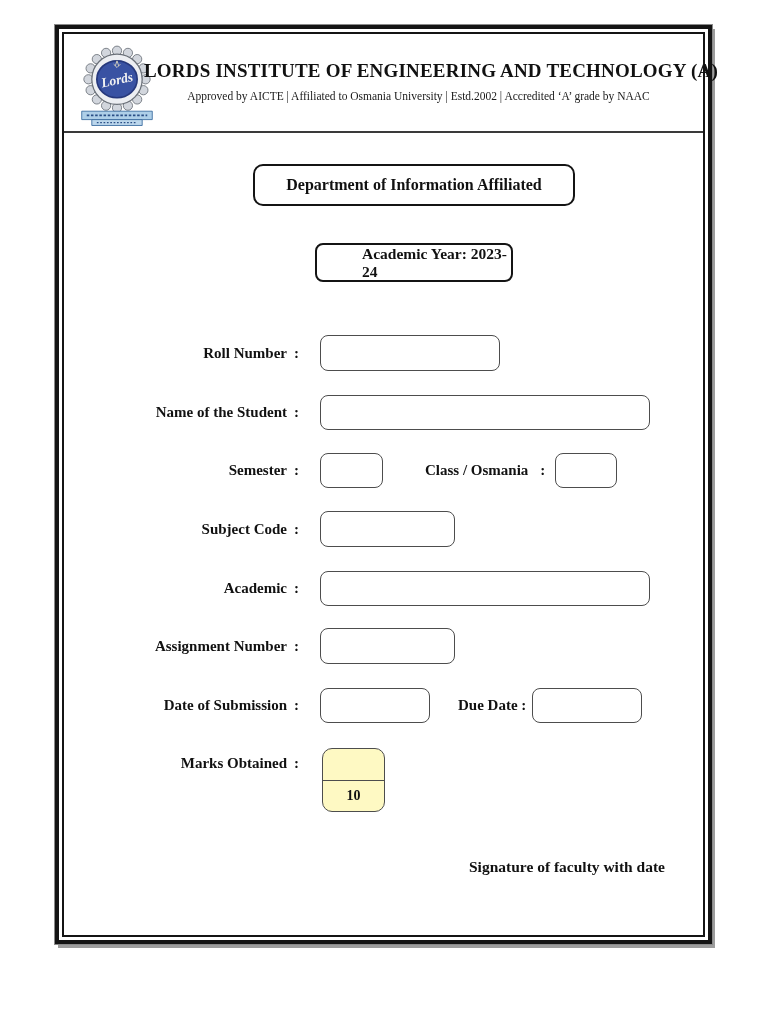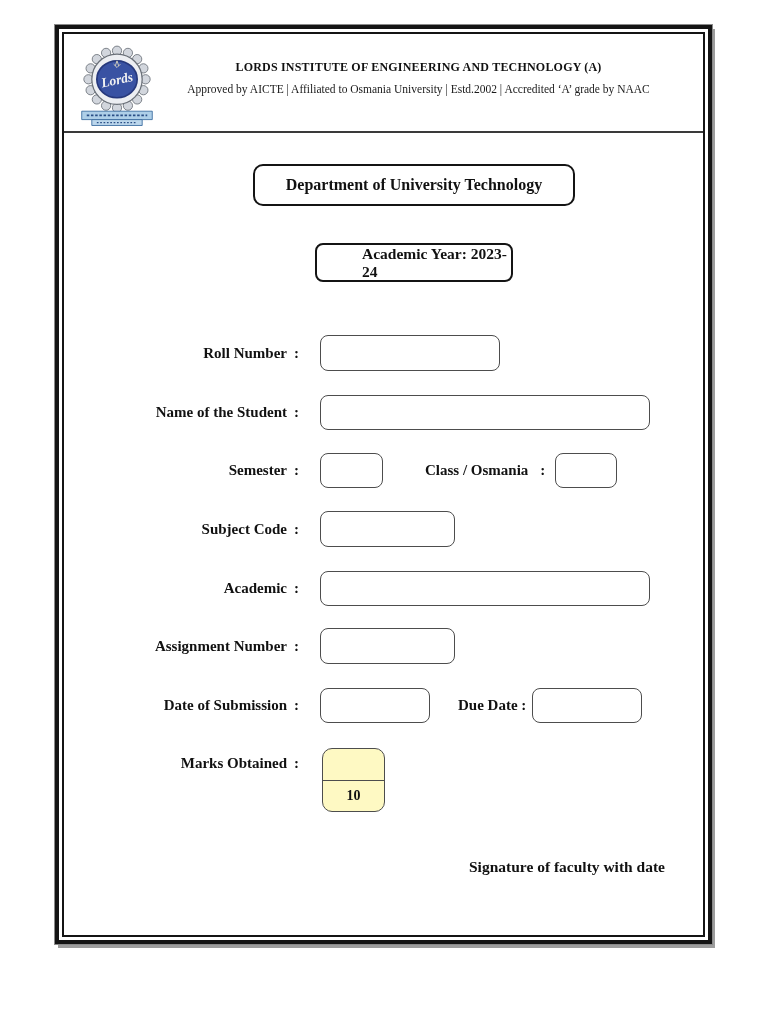--- a/index.html
+++ b/index.html
@@ -5,21 +5,21 @@
   html,body{margin:0;padding:0;width:768px;height:1024px;background:#ffffff;
     font-family:"Liberation Serif","DejaVu Serif",serif;color:#111;}
   .frame{position:absolute;left:55px;top:25px;width:657px;height:919px;
     box-sizing:border-box;border:4px solid #141414;outline:1px solid #8a8a8a;
     box-shadow:3px 4px 0 #9d9d9d;padding:3px;background:#fff;}
   .frame-inner{position:relative;width:100%;height:100%;box-sizing:border-box;
     border:2px solid #141414;}
   
   .logo{position:absolute;left:10px;top:10px;width:86px;height:84px;}
   .header-text{position:absolute;left:80px;right:10px;top:26px;text-align:center;}
-  .inst-title{font-weight:bold;font-size:12px;letter-spacing:.2px;white-space:nowrap;}
+  .inst-title{font-weight:bold;font-size:19px;letter-spacing:.2px;white-space:nowrap;}
   .inst-sub{font-size:11.5px;margin-top:8px;white-space:nowrap;color:#1a1a1a;}
   .header-divider{position:absolute;left:0;right:0;top:97px;border-top:2px solid #3a3a3a;}
   
   .dept-box{position:absolute;left:189px;top:130px;width:322px;height:42px;
     box-sizing:border-box;border:2.5px solid #141414;border-radius:10px;
     display:flex;align-items:center;justify-content:center;
     font-weight:bold;font-size:16px;}
   .year-box{position:absolute;left:251px;top:209px;width:198px;height:39px;
     box-sizing:border-box;border:2px solid #141414;border-radius:8px;
     display:flex;align-items:center;justify-content:center;
@@ -83,21 +83,21 @@
       <line x1="26" y1="93.5" x2="74" y2="93.5" stroke="#2a4f86" stroke-width="1.5" stroke-dasharray="2 2"></line>
     </svg>
 
     <div class="header-text">
       <div class="inst-title">LORDS INSTITUTE OF ENGINEERING AND TECHNOLOGY (A)</div>
       <div class="inst-sub">Approved by AICTE | Affiliated to Osmania University | Estd.2002 | Accredited ‘A’ grade by NAAC</div>
     </div>
     <div class="header-divider"></div>
 
     <div class="dept-box">
-      <span>Department of University Technology</span>
+      <span>Department of Information Affiliated</span>
     </div>
     <div class="year-box">
       <span>Academic Year: 2023-24</span>
     </div>
 
     <div class="row" style="top:301px">
       <span class="lbl">Roll Number</span>
       <span class="colon">:</span>
       <div class="box w180"></div>
     </div>

